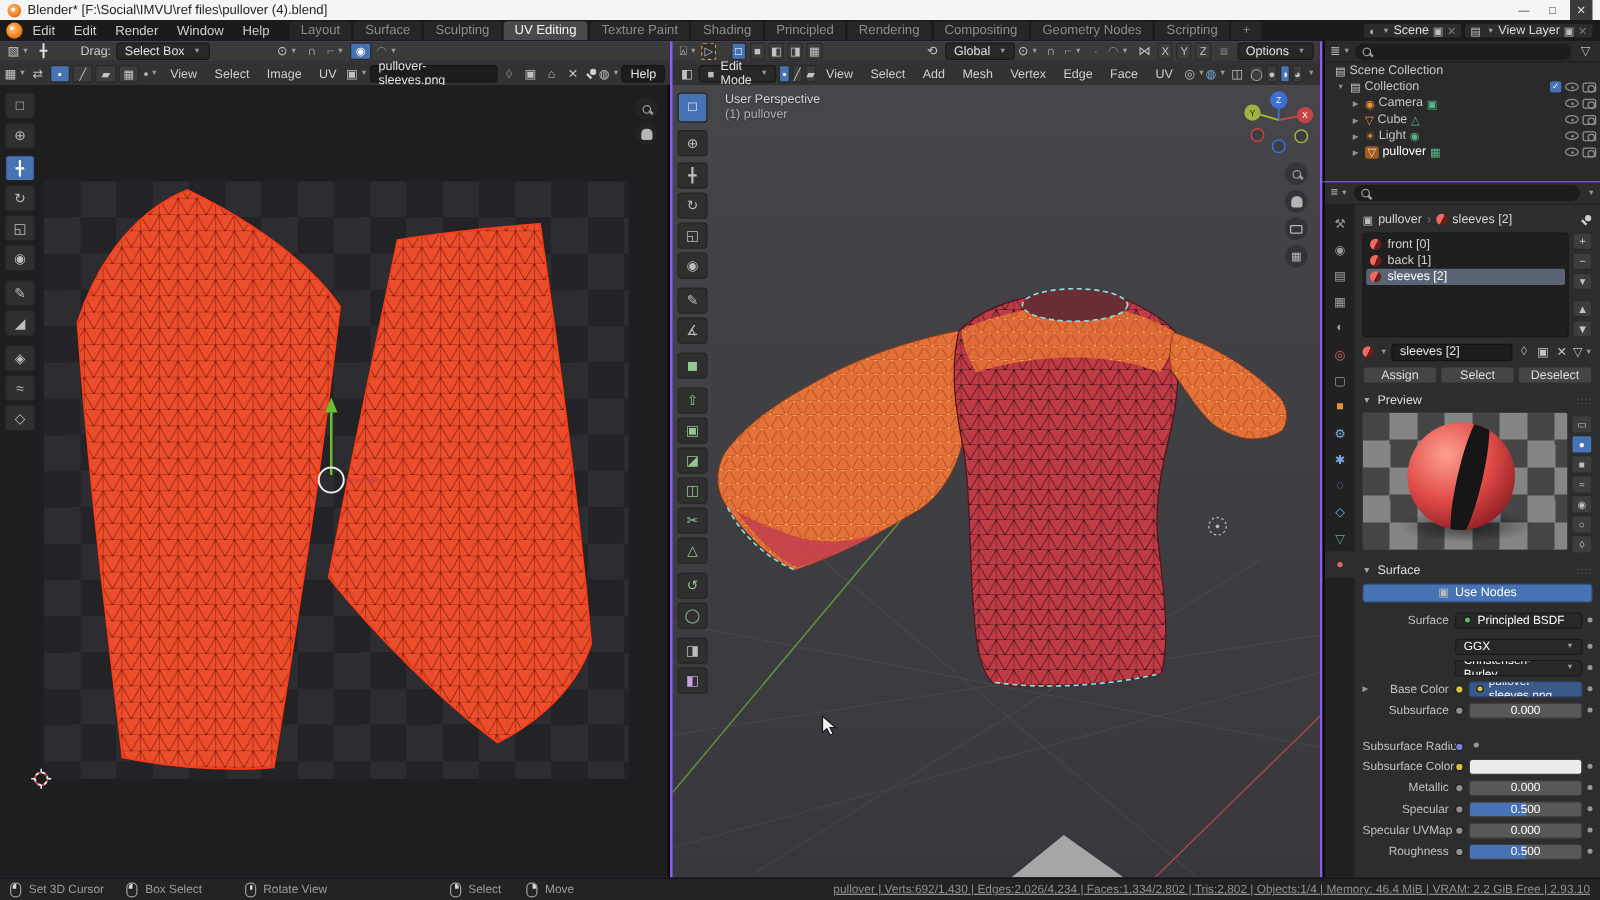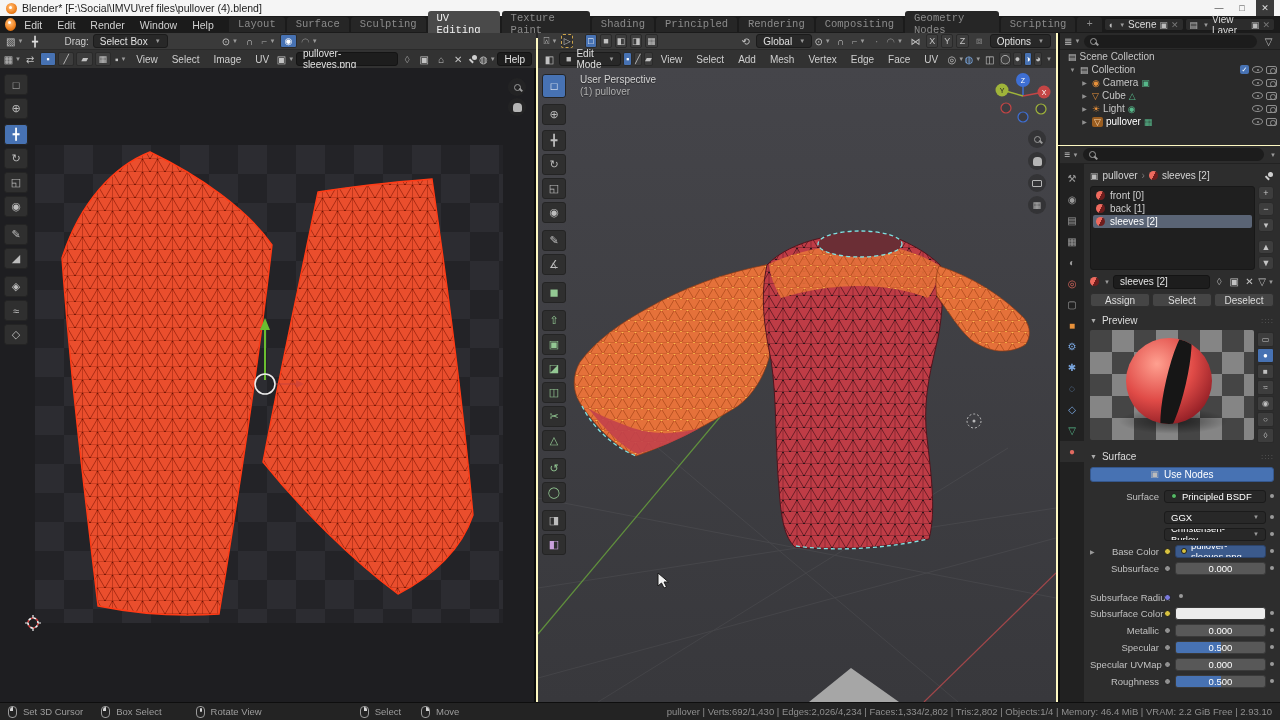--- a/index.html
+++ b/index.html
@@ -1,30 +1,30 @@
 <!DOCTYPE html>
 <html><head>
 <meta charset="utf-8">
 <style>
 *{margin:0;padding:0;box-sizing:border-box;font-family:"Liberation Sans",sans-serif;}
 html,body{background:#000;}
-#app{position:relative;width:1280px;height:720px;background:#fef9c3;overflow:hidden;font-size:10px;color:#c9c9c9;}
+#app{position:relative;width:1280px;height:720px;background:#8b5cf6;overflow:hidden;font-size:10px;color:#c9c9c9;}
 .flex{display:flex;align-items:center;}
 .sp{flex:1;}
 .car{font-size:6px;color:#9a9a9a;margin-left:2px;}
 
 #titlebar{position:absolute;left:0;top:0;width:1280px;height:16px;background:#f5f5f5;color:#1c1c1c;display:flex;align-items:center;padding:0 6px;font-size:10.5px;gap:5px;}
 .blogo{width:11px;height:11px;border-radius:50%;background:radial-gradient(circle at 42% 38%,#ffb061 18%,#ee7f1c 60%,#c35d00);position:relative;}
 .blogo::after{content:"";position:absolute;left:3px;top:3px;width:3px;height:3px;border-radius:50%;background:#fff;}
 .wctl{width:18px;text-align:center;color:#444;font-size:9px;}
 .wctl.close{background:#3a3a3a;color:#ddd;height:16px;line-height:16px;}
 
 #topbar{position:absolute;left:0;top:16px;width:1280px;height:17px;background:#1b1b1b;display:flex;align-items:center;padding:0 5px;gap:1px;}
 .menu{padding:0 7px;color:#d0d0d0;font-size:10.5px;}
-.wtab{padding:1px 9px 2px;color:#8b8b8b;background:#262626;font-size:10.5px;margin-left:1px;border-radius:3px 3px 0 0;font-family:Liberation Mono, monospace;}
+.wtab{padding:1px 9px 2px;color:#8b8b8b;background:#262626;font-size:10.5px;margin-left:1px;border-radius:3px 3px 0 0;}
 .wtab.active{background:#4a4a4a;color:#f2f2f2;}
 .widget{display:flex;align-items:center;background:#2c2c2c;border:1px solid #1a1a1a;border-radius:3px;height:13px;padding:0 4px;gap:3px;font-size:10px;color:#ddd;}
 .wic{font-size:9px;color:#bbb;}
 
 .ic{display:inline-flex;align-items:center;justify-content:center;min-width:15px;height:14px;font-size:10px;color:#c2c2c2;}
 .ibtn{display:inline-flex;align-items:center;justify-content:center;width:17px;height:14px;background:#3d3d3d;border:1px solid #2a2a2a;border-radius:2px;font-size:9px;color:#c2c2c2;}
 .ibtn.on{background:#4772b3;color:#fff;}
 .dd{display:inline-flex;align-items:center;background:#282828;border:1px solid #1b1b1b;border-radius:3px;height:14px;padding:0 6px;gap:5px;color:#e0e0e0;font-size:10px;}
 .mag{width:7px;height:7px;border:1px solid #9a9a9a;border-radius:50%;position:relative;display:inline-block;}
 .mag::after{content:"";position:absolute;width:4px;height:1.5px;background:#9a9a9a;transform:rotate(45deg);right:-3px;bottom:-1px;}
@@ -116,21 +116,21 @@
 .val.color{background:#ececec;}
 .ldot{width:4px;height:4px;border-radius:50%;background:#9a9a9a;margin-left:4px;flex:none;}
 .stack{flex:1;display:flex;flex-direction:column;gap:1px;}
 .exp{width:10px;font-size:6px;color:#999;}
 
 #statusbar{position:absolute;left:0;top:702px;width:1280px;height:18px;background:#232323;border-top:1px solid #0e0e0e;display:flex;align-items:center;padding:0 8px;color:#9d9d9d;font-size:9.5px;gap:6px;}
 .mi{width:9px;height:12px;border:1px solid #9a9a9a;border-radius:4px;position:relative;flex:none;}
 .mi.l::before{content:"";position:absolute;left:0.5px;top:0.5px;width:3px;height:4px;background:#d5d5d5;border-radius:3px 0 0 0;}
 .mi.m::before{content:"";position:absolute;left:3px;top:1px;width:2px;height:4px;background:#d5d5d5;border-radius:1px;}
 .mi.r::before{content:"";position:absolute;right:0.5px;top:0.5px;width:3px;height:4px;background:#d5d5d5;border-radius:0 3px 0 0;}
-#stats{margin-left:auto;color:#8f8f8f;}
+#stats{margin-left:auto;color:#8f8f8f;text-decoration:underline;}
 </style>
 </head>
 <body>
 
 <div id="app">
 
   <div id="titlebar">
     <span class="blogo"></span>
     <span>Blender* [F:\Social\IMVU\ref files\pullover (4).blend]</span>
     <span class="sp"></span>

